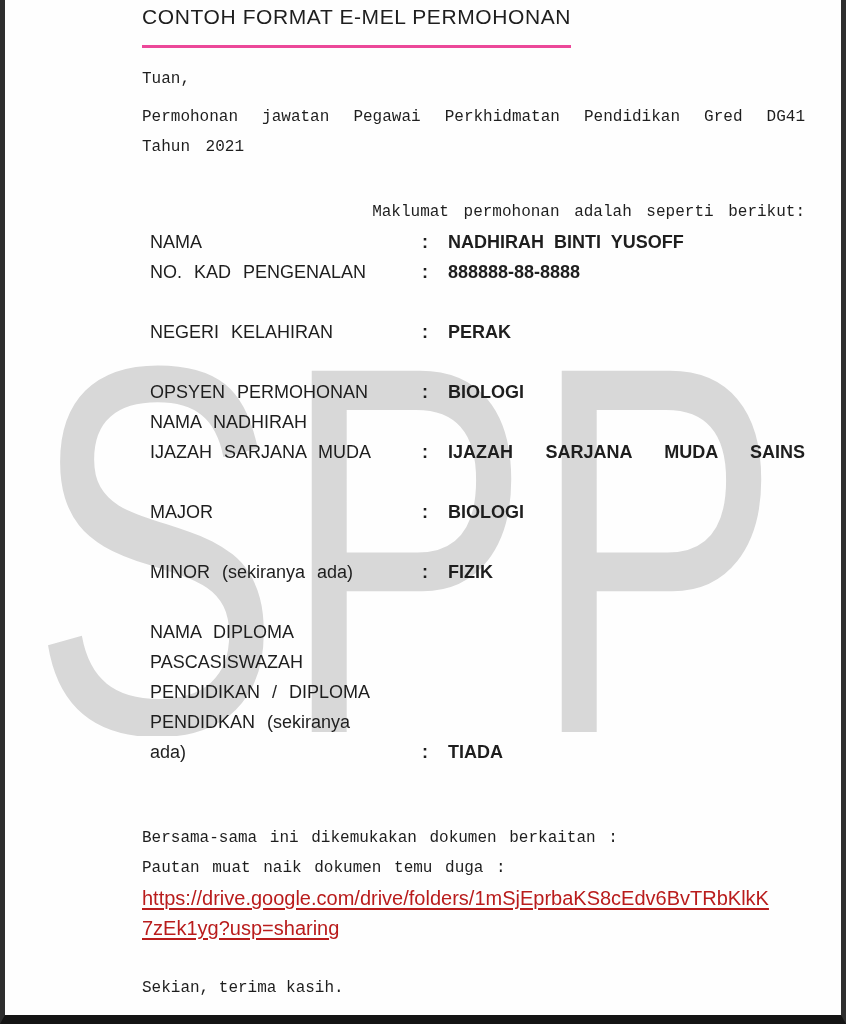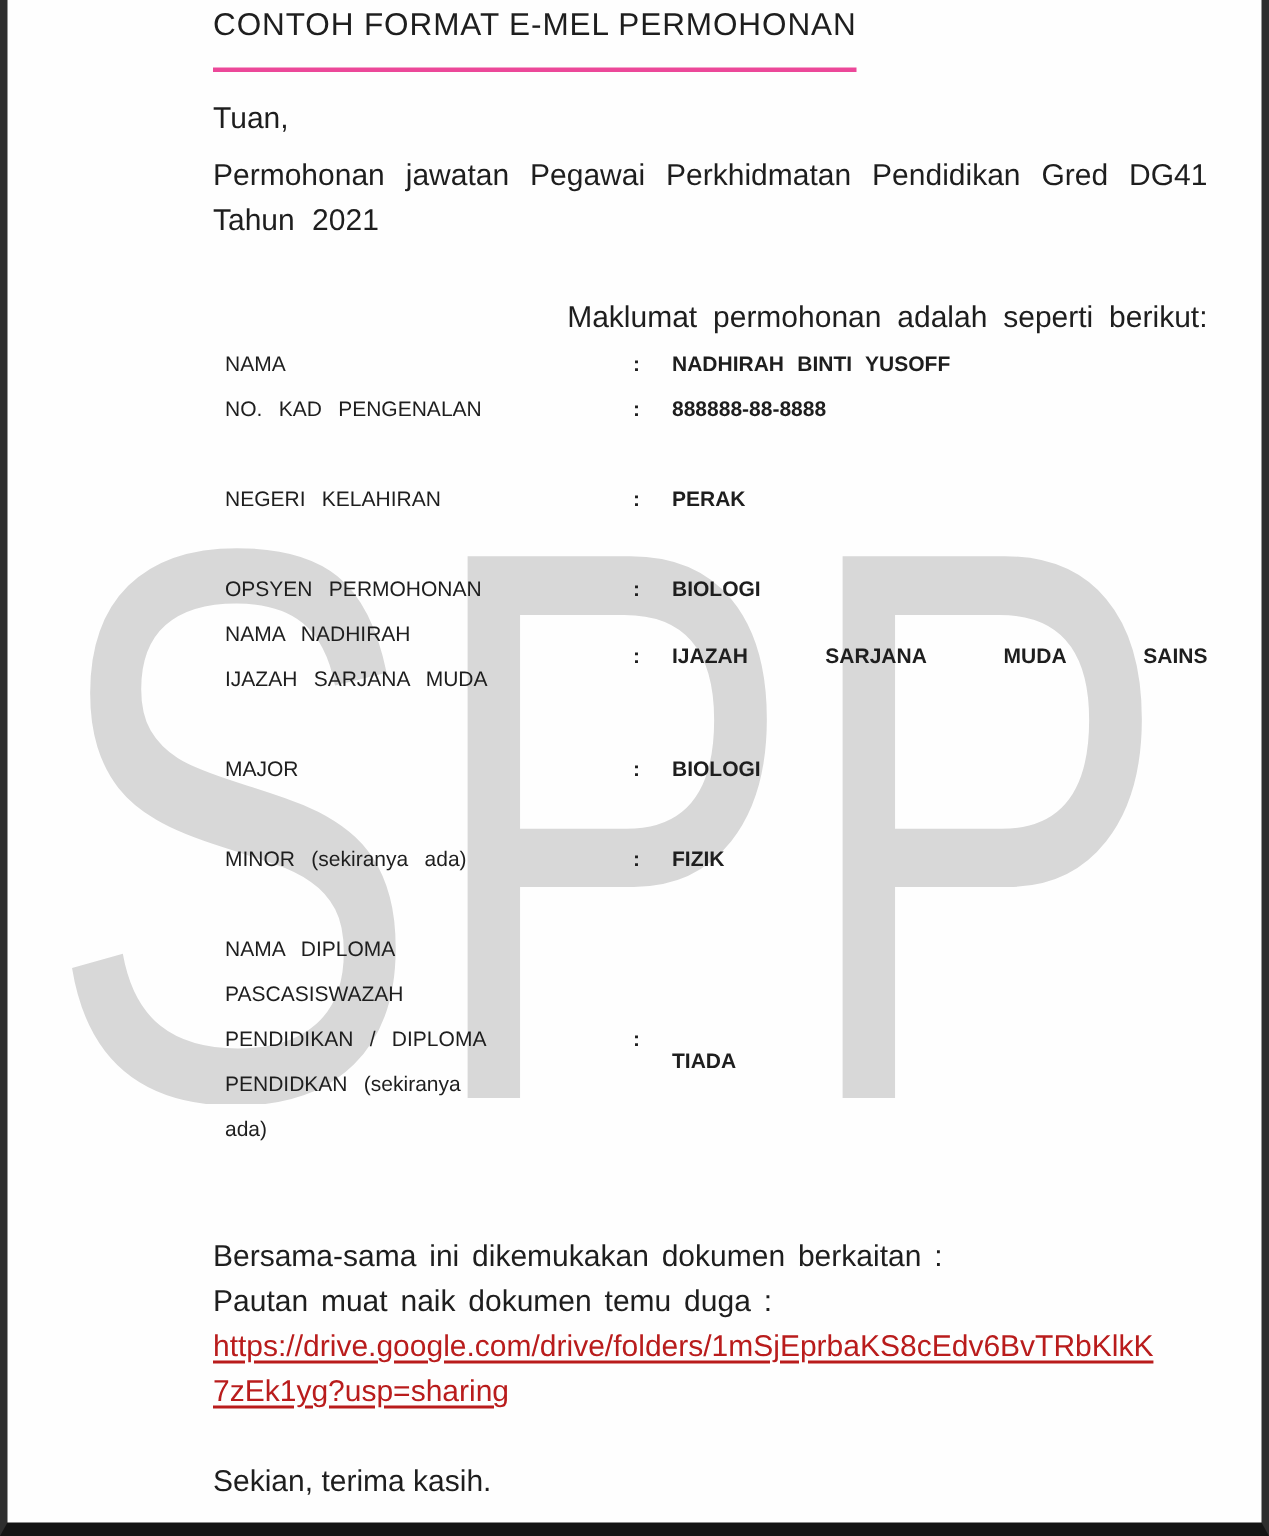--- a/index.html
+++ b/index.html
@@ -26,26 +26,26 @@
   .title {
     display: inline-block;
     margin: 0;
     font-size: 21px;
     font-weight: normal;
     letter-spacing: 0.6px;
     line-height: 1.15;
     padding-bottom: 16px;
     border-bottom: 3px solid #ec4899;
   }
-  .line { font-size: 20px; line-height: 30px; margin: 0; }
+  .line { font-size: 16px; line-height: 30px; margin: 0; font-family: Liberation Mono, monospace; }
   .salutation { margin-top: 16px; }
   .subject { margin-top: 8px; text-align: justify; word-spacing: 6px; }
   .intro { margin-top: 35px; word-spacing: 5px; text-align: right; }
   .fieldrows { padding-left: 8px; }
-  .frow { display: flex; align-items: center; font-size: 14px; line-height: 30px; }
+  .frow { display: flex; align-items: flex-end; font-size: 18px; line-height: 30px; }
   .frow.gap { margin-top: 30px; }
   .flabel { width: 272px; flex: none; word-spacing: 7px; }
   .fcolon { width: 26px; flex: none; font-weight: bold; }
   .fvalue { flex: 1; font-weight: bold; word-spacing: 5px; }
   .stretch { text-align: justify; text-align-last: justify; }
   .offset1 { margin-top: 30px; }
   .attach { margin-top: 56px; word-spacing: 3px; }
   .pautan { word-spacing: 3px; }
   .drive-link {
     display: block;

